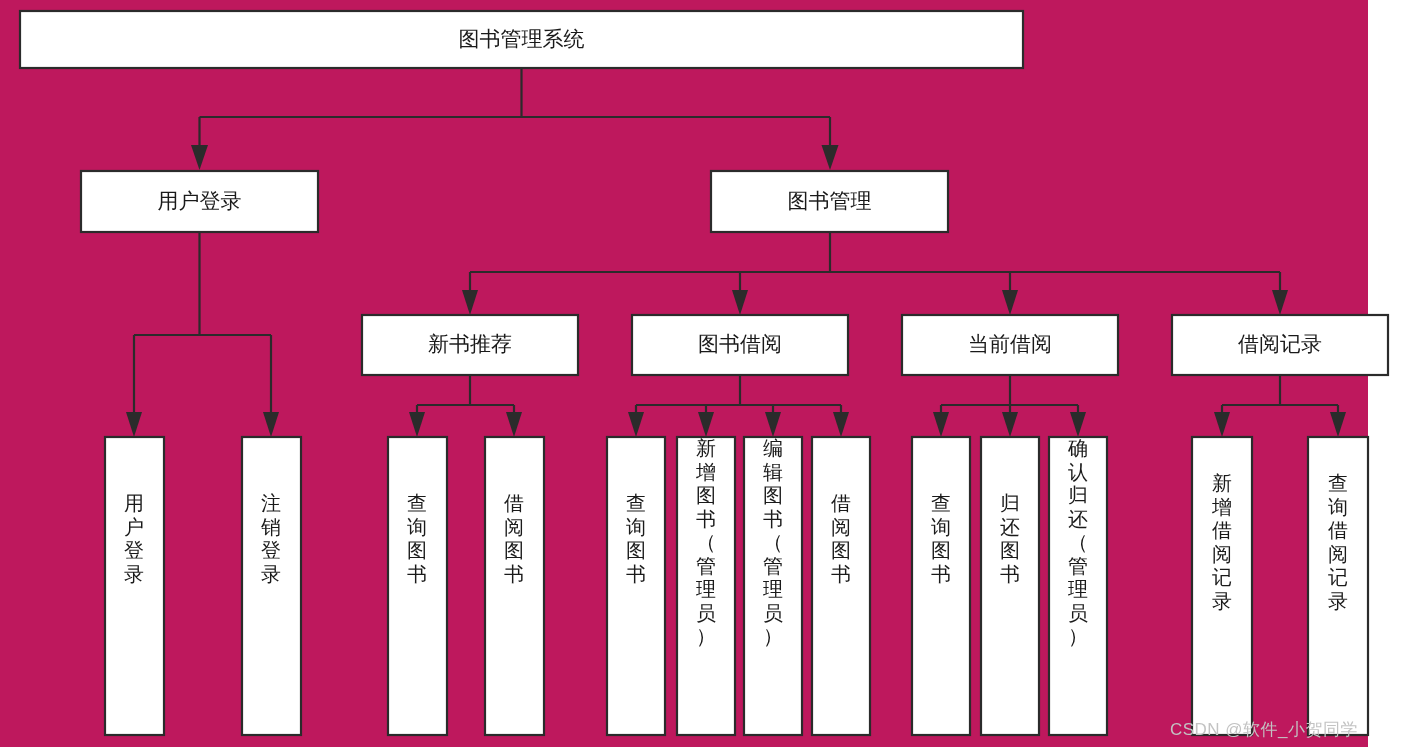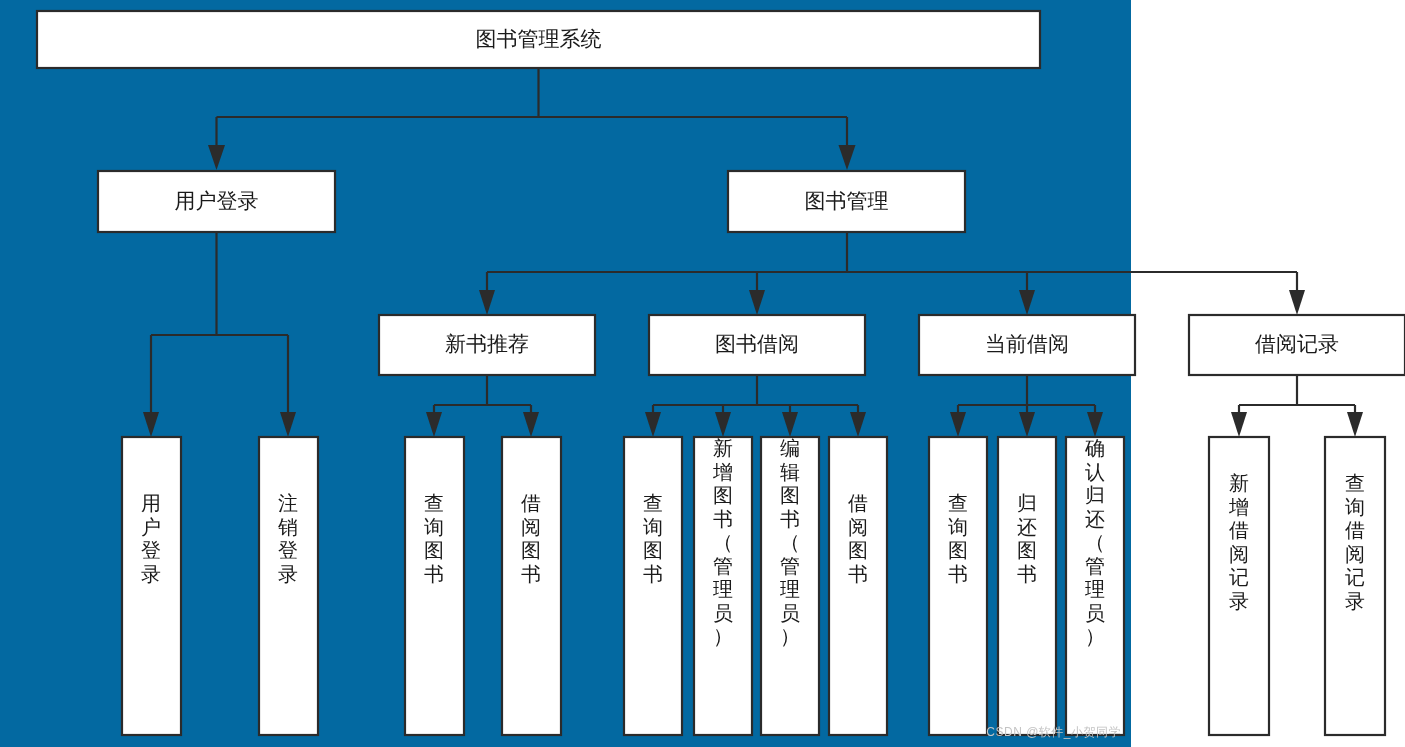--- a/index.html
+++ b/index.html
@@ -8,24 +8,23 @@
     background: #ffffff;
   }
   body {
     width: 1405px;
     height: 747px;
     overflow: hidden;
     font-family: "Liberation Sans", "DejaVu Sans", sans-serif;
   }
   #diagram-root {
     position: relative;
-    width: 1114px;
+    width: 1368px;
     height: 747px;
-    background: #0369a1;
-    padding-left: 17px;
+    background: #be185d;
   }
   svg#flowchart {
     display: block;
     width: 1405px;
     height: 747px;
   }
   .node-box {
     fill: #ffffff;
     stroke: #2b2b2b;
     stroke-width: 2.2;
@@ -51,21 +50,21 @@
     font-family: "Liberation Sans", "DejaVu Sans", sans-serif;
     font-size: 20px;
     fill: #1a1a1a;
     text-anchor: middle;
   }
   .watermark {
     position: absolute;
     right: 10px;
     bottom: 6px;
     font-family: "Liberation Sans", "DejaVu Sans", sans-serif;
-    font-size: 12px;
+    font-size: 17px;
     color: #c3c3c3;
     letter-spacing: 0.5px;
     white-space: nowrap;
     user-select: none;
   }
 </style>
 </head>
 <body>
 
 <div id="diagram-root">

